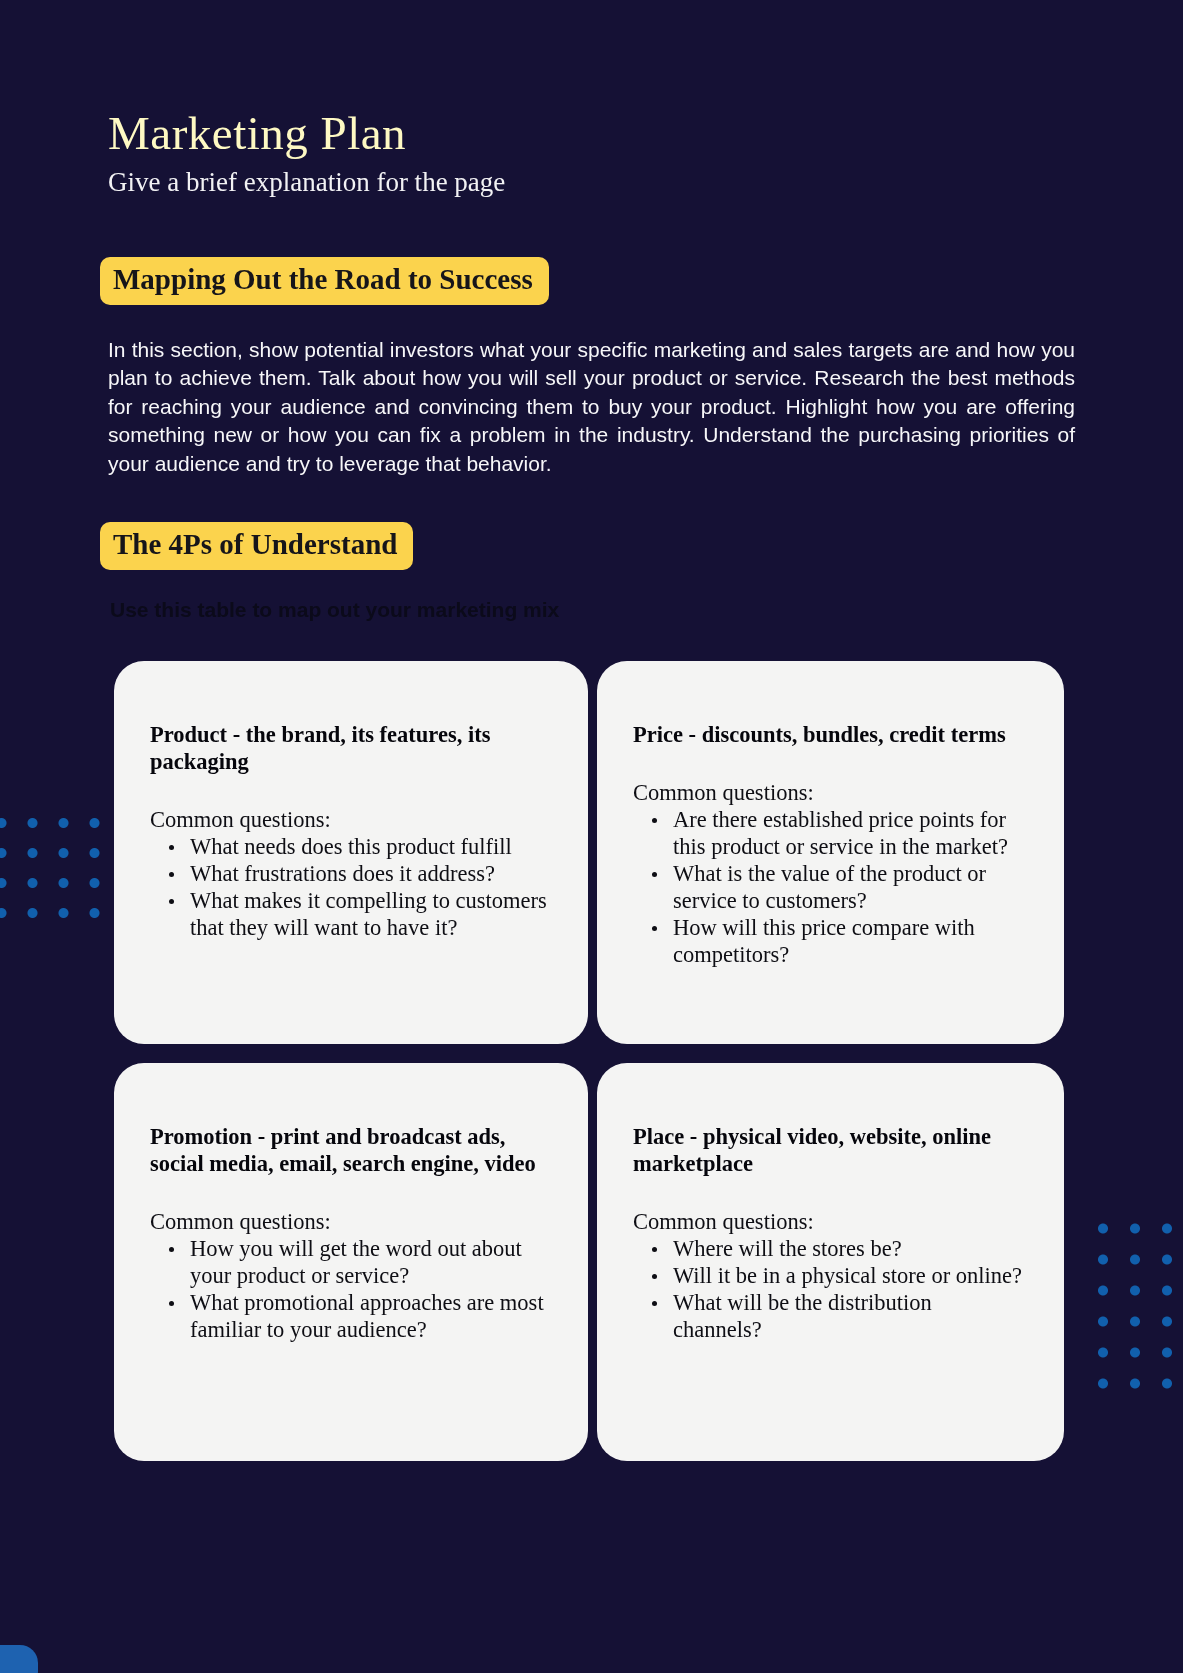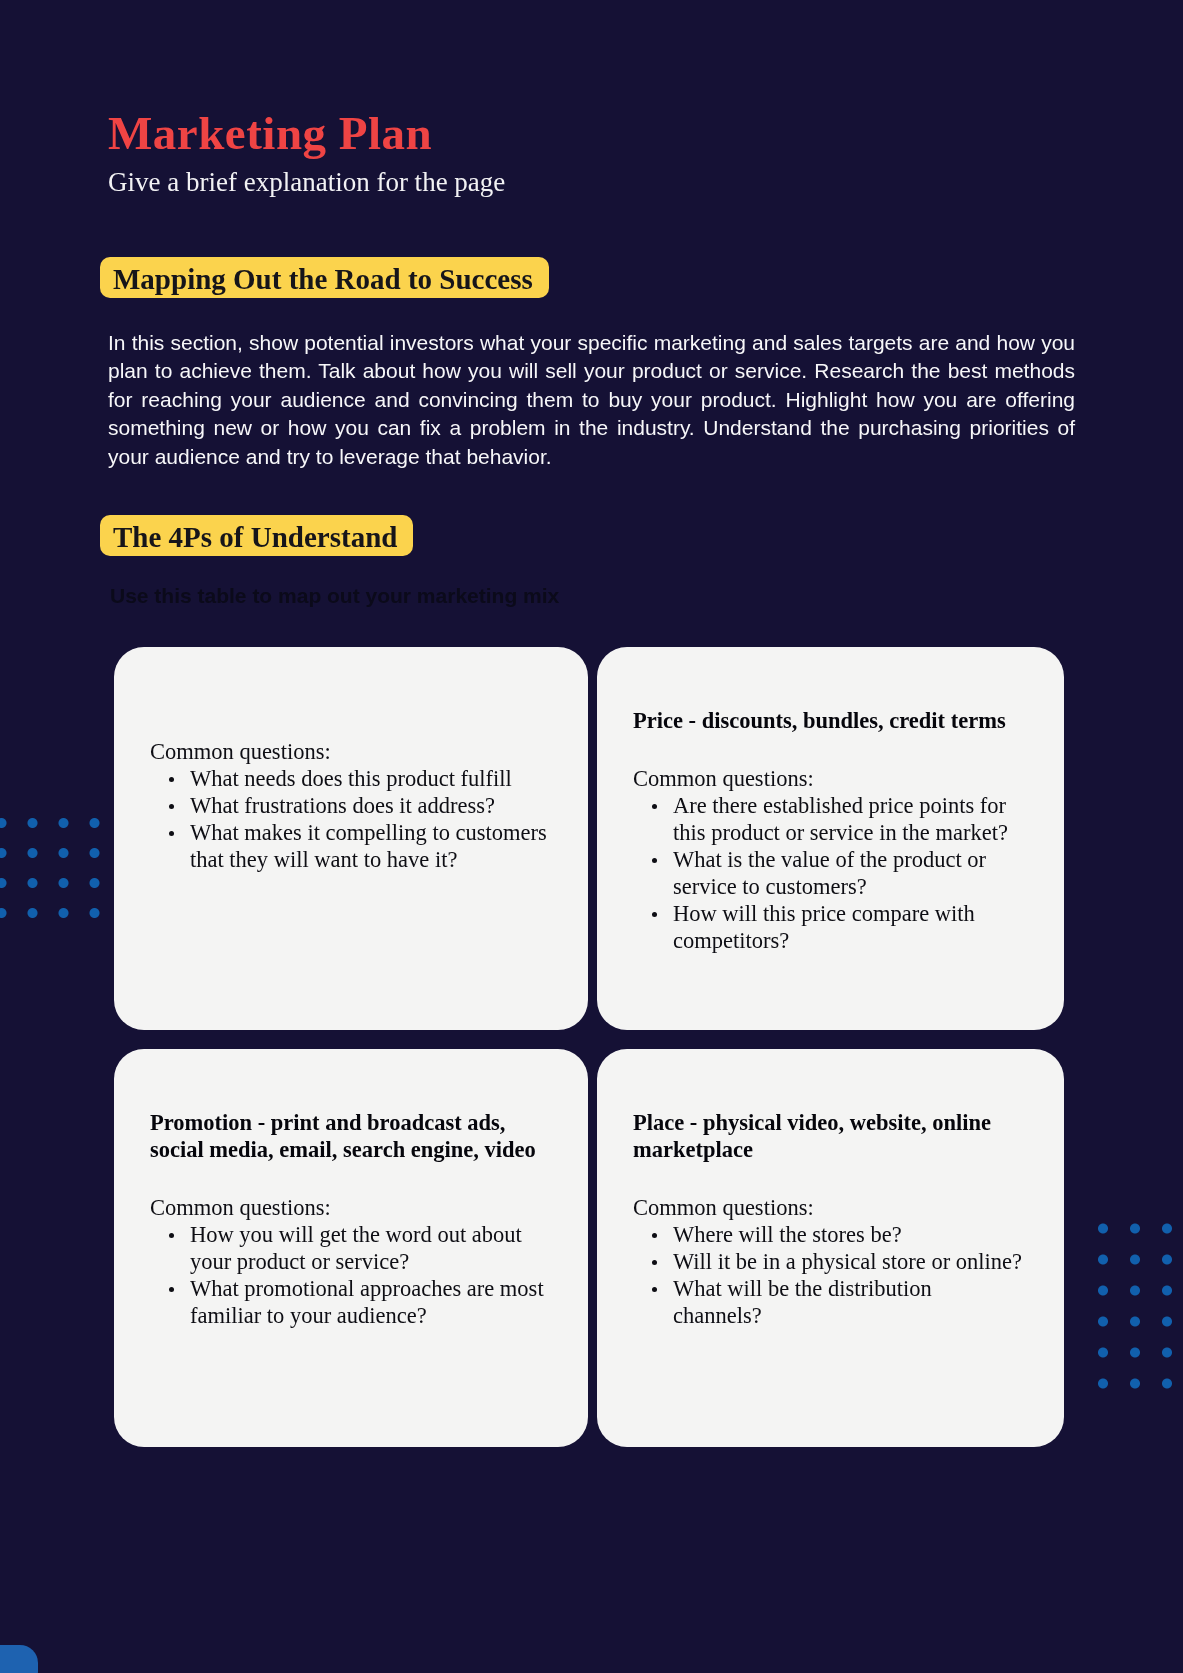--- a/index.html
+++ b/index.html
@@ -26,36 +26,36 @@
   .corner-shape{
     position:absolute;
     left:-20px;bottom:-16px;
     width:58px;height:44px;
     background:#1e62b0;
     border-radius:18px;
   }
   h1{
     margin:108px 0 0 108px;
     font-size:47px;line-height:1.1;
-    font-weight:bold;color:#ef4444;
+    font-weight:normal;color:#fef9c3;
     letter-spacing:0.5px;
   }
   .subtitle{
     margin:6px 0 0 108px;
     font-size:27px;line-height:1.2;
     color:#f2f2f4;
   }
   .badge{
     display:inline-block;
     margin-left:100px;
     background:#fbd34d;
     color:#16151a;
     font-weight:bold;
     font-size:29px;line-height:1.2;
-    padding:5px 16px 1px 13px;
+    padding:5px 16px 8px 13px;
     border-radius:10px;
   }
   .badge-1{margin-top:59px;}
   .badge-2{margin-top:44px;}
   .body-text{
     margin:31px 0 0 108px;
     width:967px;
     font-family:"Liberation Sans", sans-serif;
     font-size:21px;line-height:28.5px;
     color:#f7f7f9;
@@ -137,20 +137,21 @@
     <div class="badge badge-2">
       <span>The 4Ps of Understand</span>
     </div>
   </div>
 
   <p class="note">Use this table to map out your marketing mix</p>
 
   <div class="grid">
 
     <div class="card">
+      <h3>Product - the brand, its features, its packaging</h3>
       <p class="lead">Common questions:</p>
       <ul>
           <li>What needs does this product fulfill</li>
           <li>What frustrations does it address?</li>
           <li>What makes it compelling to customers that they will want to have it?</li>
         </ul>
     </div>
 
     <div class="card">
       <h3>Price - discounts, bundles, credit terms</h3>

